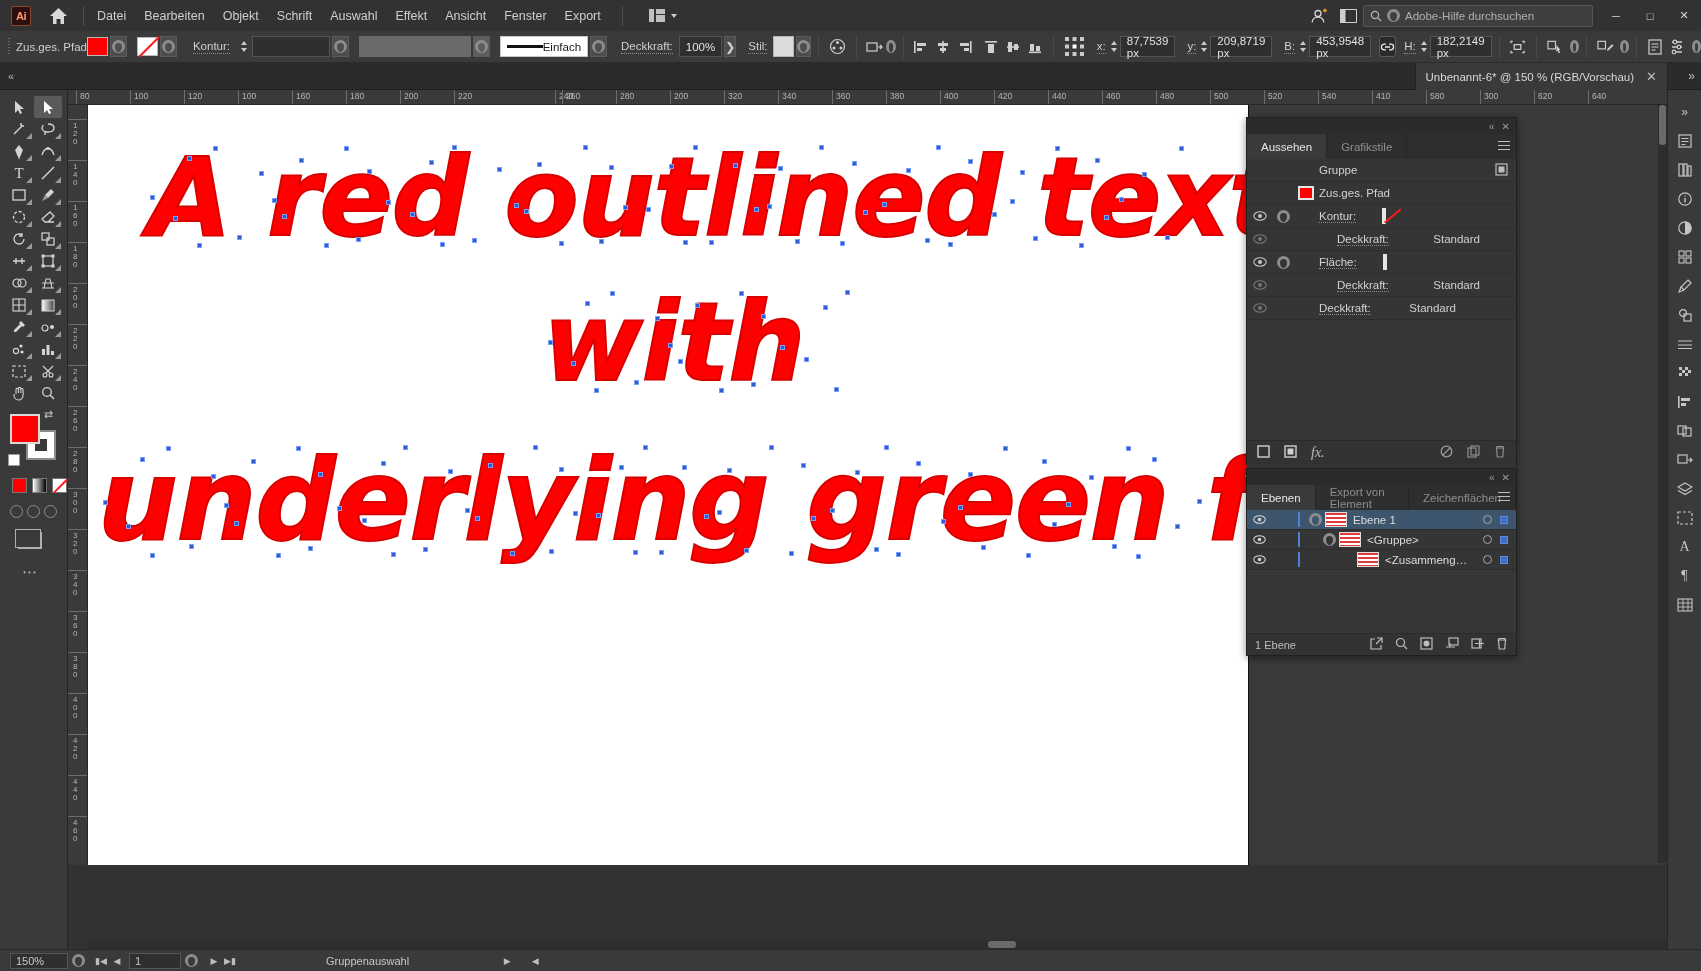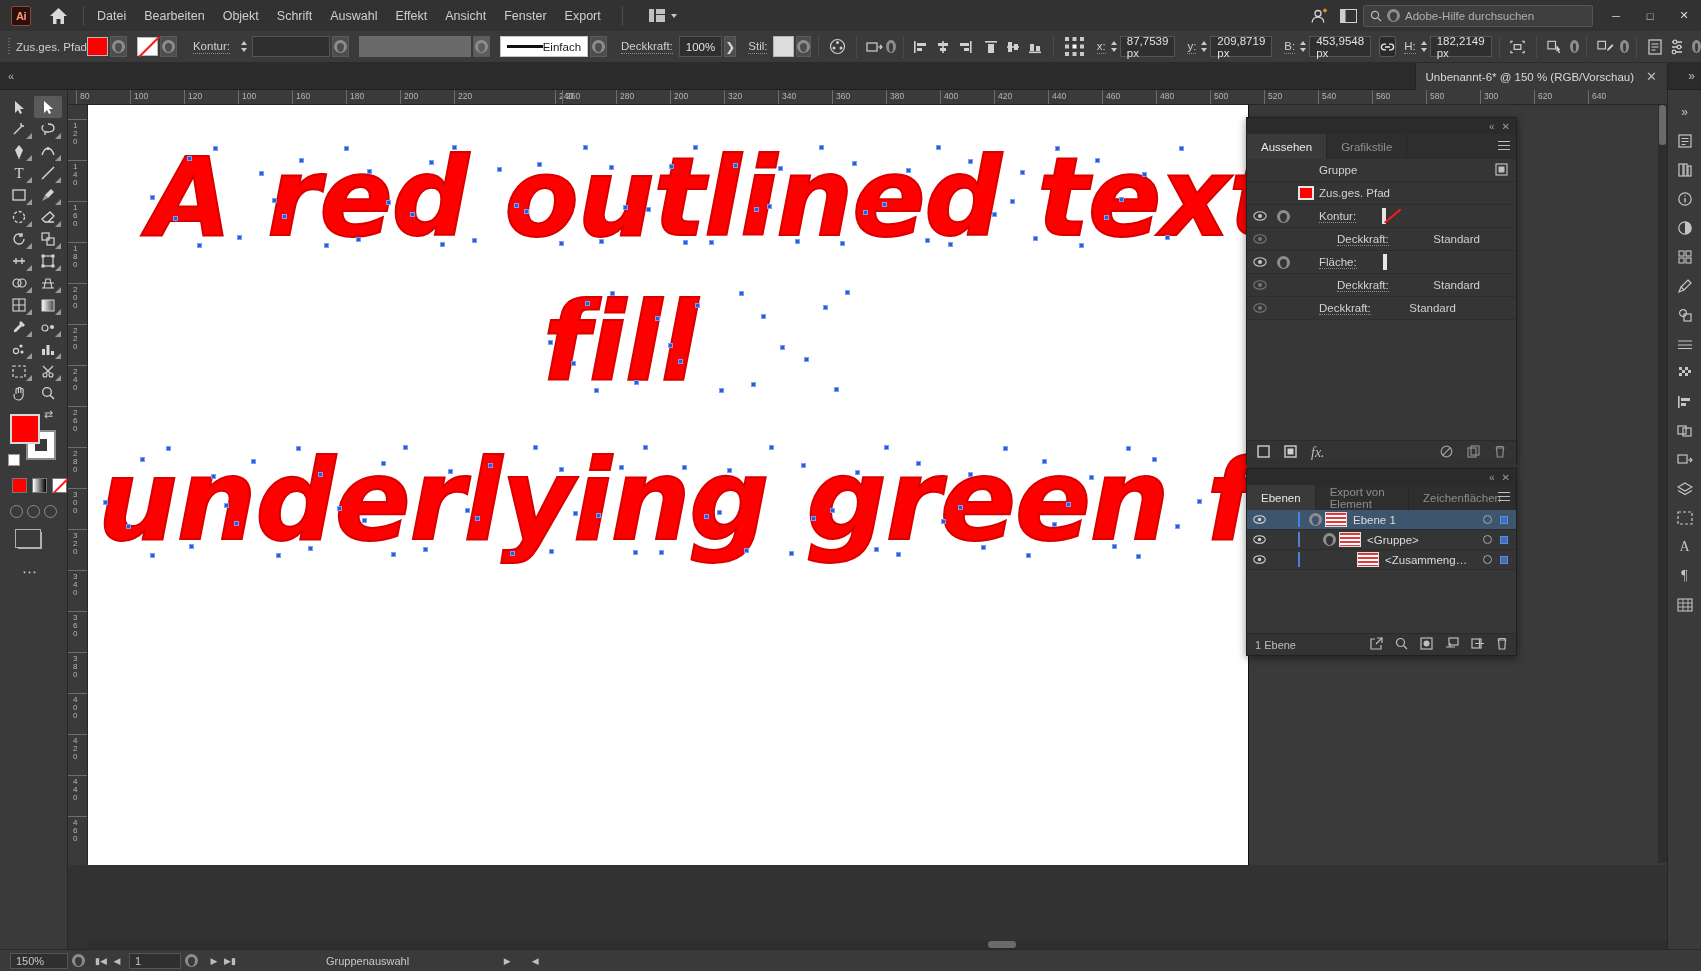--- a/index.html
+++ b/index.html
@@ -755,21 +755,21 @@
     <div class="tickh" style="left: 1142px;">
       <span>500</span>
     </div>
     <div class="tickh" style="left: 1196px;">
       <span>520</span>
     </div>
     <div class="tickh" style="left: 1250px;">
       <span>540</span>
     </div>
     <div class="tickh" style="left: 1304px;">
-      <span>560</span>
+      <span>410</span>
     </div>
     <div class="tickh" style="left: 1358px;">
       <span>580</span>
     </div>
     <div class="tickh" style="left: 1412px;">
       <span>300</span>
     </div>
     <div class="tickh" style="left: 1466px;">
       <span>620</span>
     </div>
@@ -905,21 +905,21 @@
         <span style="position:static;display:block;writing-mode:horizontal-tb;font-size:8px;line-height:8px;color:#b5b5b5;">4</span>
         <span style="position:static;display:block;writing-mode:horizontal-tb;font-size:8px;line-height:8px;color:#b5b5b5;">6</span>
         <span style="position:static;display:block;writing-mode:horizontal-tb;font-size:8px;line-height:8px;color:#b5b5b5;">0</span>
       </div>
     </div>
   </div>
 
 <div id="canvas-wrap">
   <div id="artboard">
     <div class="artline" id="line1">A red outlined text</div>
-    <div class="artline" id="line2">fill</div>
+    <div class="artline" id="line2">with</div>
     <div class="artline" id="line3">underlying green fill</div>
     <div id="anchors">
         <i class="anchor" style="left: 62px; top: 90px;"></i>
         <i class="anchor" style="left: 84.8797px; top: 111.369px;"></i>
         <i class="anchor" style="left: 99.2897px; top: 51.3618px;"></i>
         <i class="anchor" style="left: 109.168px; top: 138.494px;"></i>
         <i class="anchor" style="left: 125.093px; top: 40.9532px;"></i>
         <i class="anchor" style="left: 148.783px; top: 130.189px;"></i>
         <i class="anchor" style="left: 170.581px; top: 66.3789px;"></i>
         <i class="anchor" style="left: 183.603px; top: 92.5211px;"></i>

